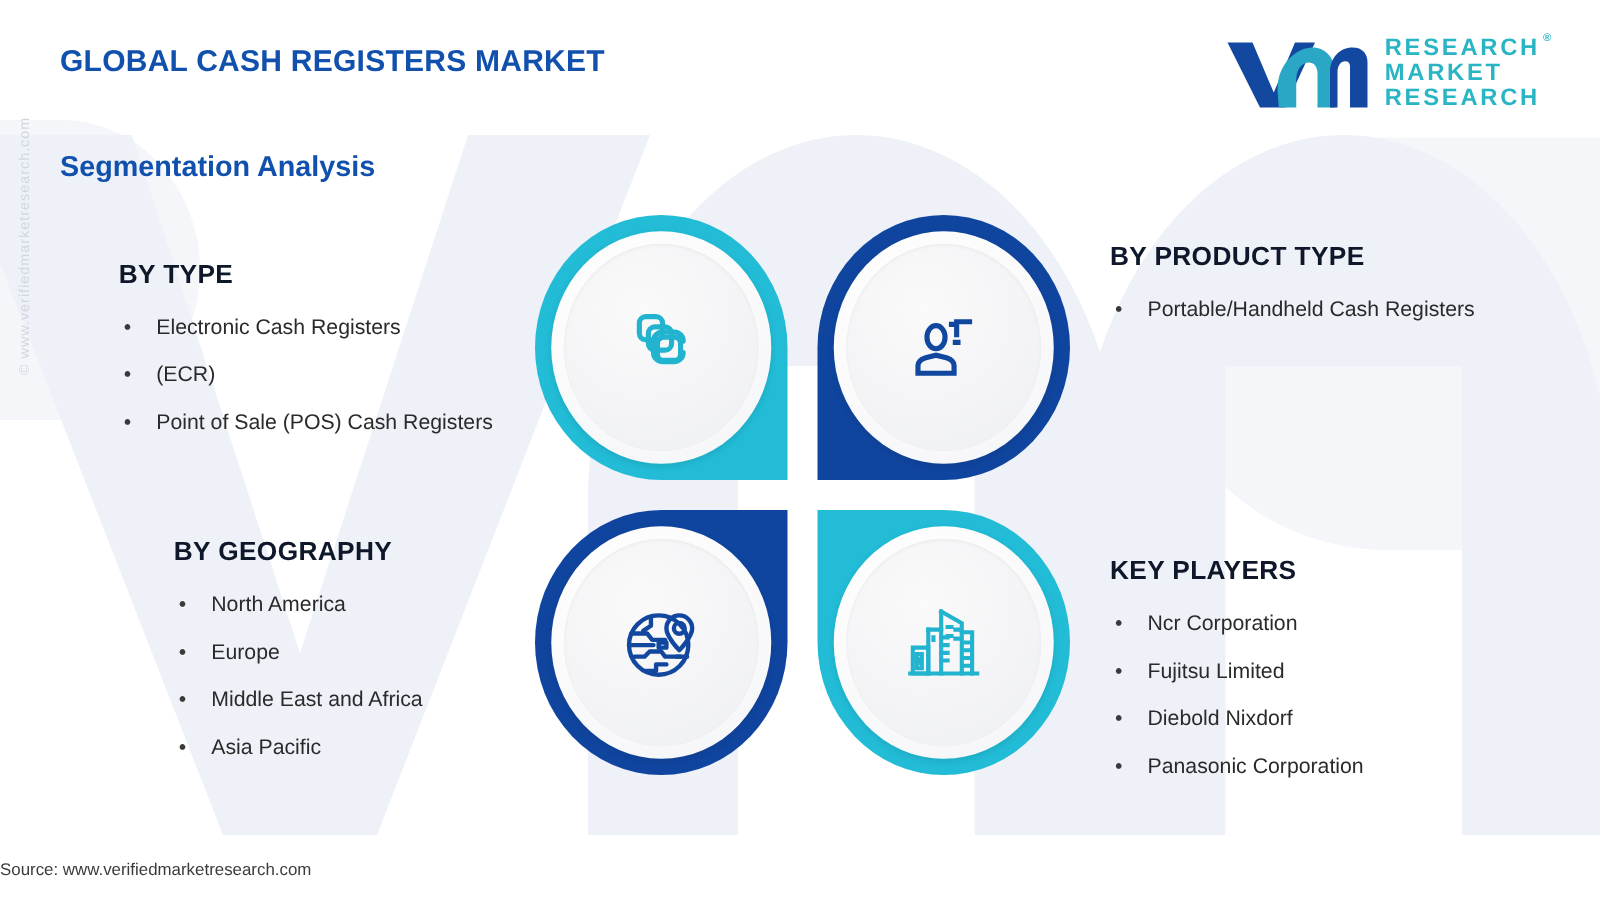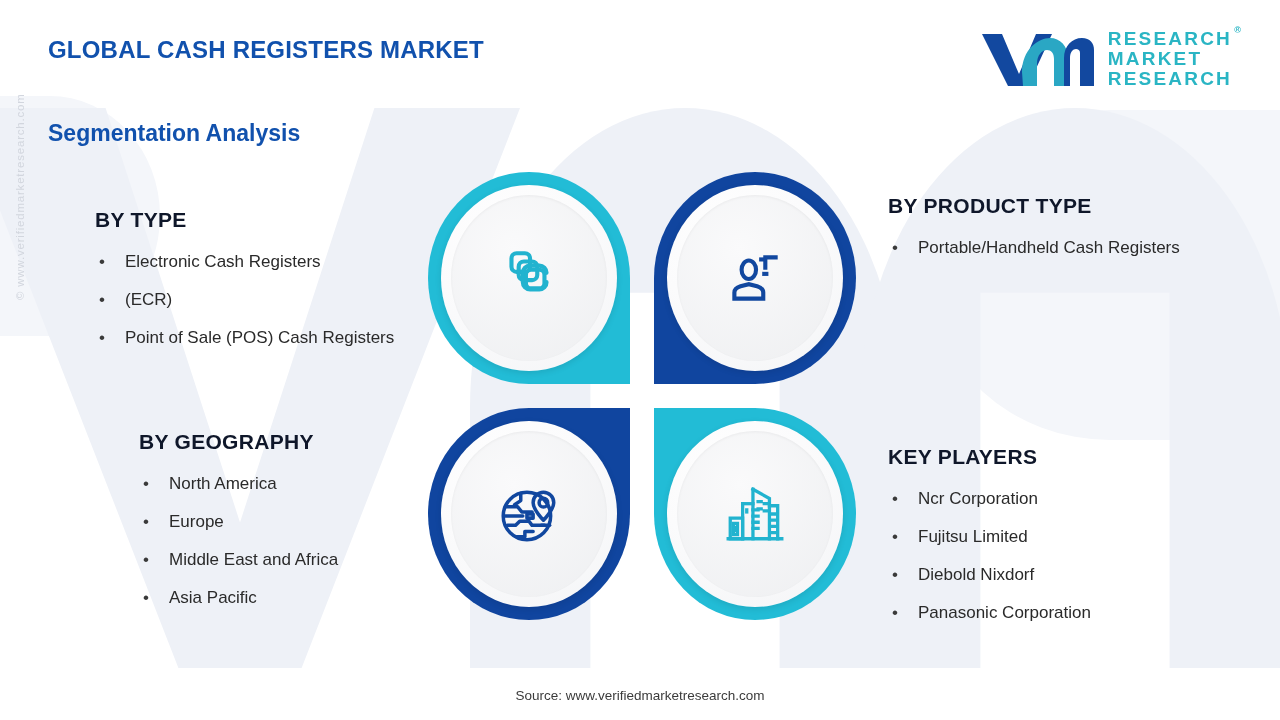--- a/index.html
+++ b/index.html
@@ -240,21 +240,21 @@
   .petal-tr .petal-ring { border-radius: 50% 50% 50% 0; }
   .petal-bl .petal-ring { border-radius: 50% 0 50% 50%; }
   .petal-br .petal-ring { border-radius: 0 50% 50% 50%; }
 
   
   .footer-source {
     position: absolute;
     left: 0;
     right: 0;
     top: 688px;
-    text-align: center;
+    text-align: left;
     font-size: 13.5px;
     color: #3b3b3b;
   }
 </style>
 </head>
 <body>
 
 <div id="page">
 
   <div class="bg-layer">

